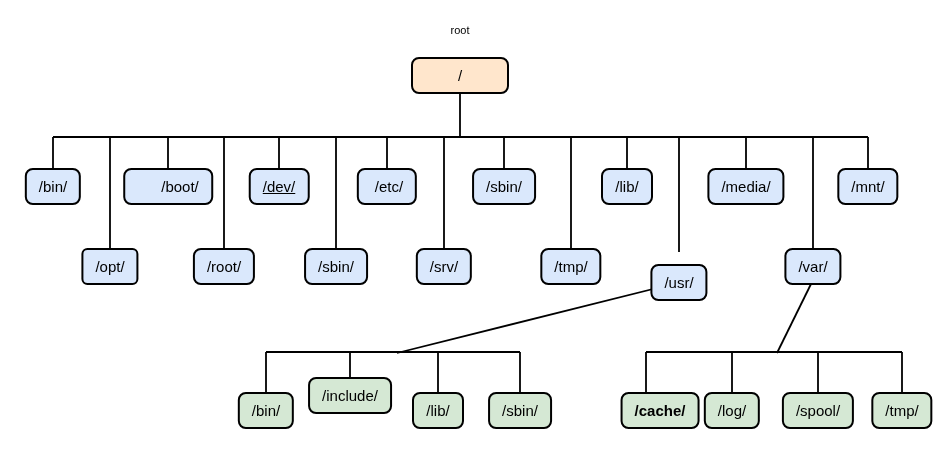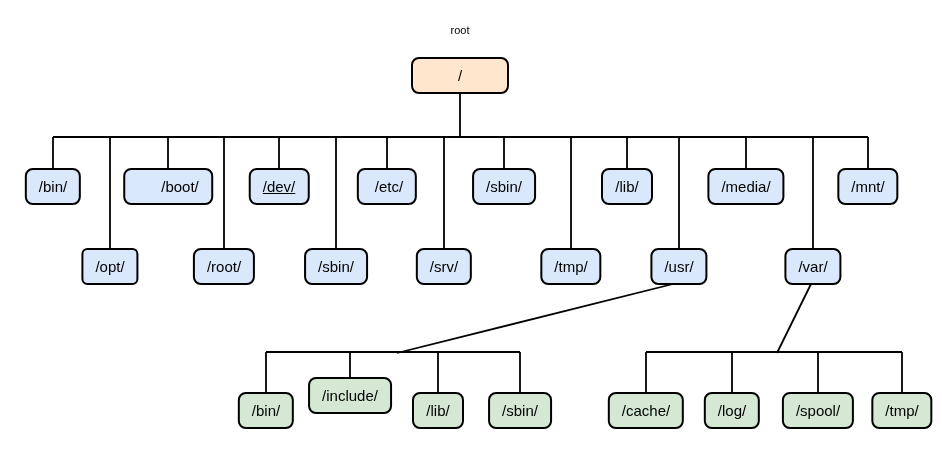--- a/index.html
+++ b/index.html
@@ -86,24 +86,24 @@
       <div class="node dir" style="left: 387px; top: 168px; padding-left: 16px;">/etc/</div>
       <div class="node dir" style="left: 504px; top: 168px;">/sbin/</div>
       <div class="node dir" style="left: 627px; top: 168px;">/lib/</div>
       <div class="node dir" style="left: 746px; top: 168px;">/media/</div>
       <div class="node dir" style="left: 868px; top: 168px;">/mnt/</div>
       <div class="node dir" style="left: 110px; top: 248px; border-radius: 6px;">/opt/</div>
       <div class="node dir" style="left: 224px; top: 248px;">/root/</div>
       <div class="node dir" style="left: 336px; top: 248px;">/sbin/</div>
       <div class="node dir" style="left: 444px; top: 248px;">/srv/</div>
       <div class="node dir" style="left: 571px; top: 248px;">/tmp/</div>
-      <div class="node dir" style="left: 679px; top: 248px;">/usr/</div>
+      <div class="node dir" style="left: 679px; top: 264px;">/usr/</div>
       <div class="node dir" style="left: 813px; top: 248px;">/var/</div>
       <div class="node sub" style="left: 266px; top: 392px;">/bin/</div>
       <div class="node sub" style="left: 350px; top: 377px;">/include/</div>
       <div class="node sub" style="left: 438px; top: 392px;">/lib/</div>
       <div class="node sub" style="left: 520px; top: 392px;">/sbin/</div>
-      <div class="node sub" style="left: 646px; top: 392px;">/cache/</div>
+      <div class="node sub" style="left: 660px; top: 392px; font-weight: bold;">/cache/</div>
       <div class="node sub" style="left: 732px; top: 392px;">/log/</div>
       <div class="node sub" style="left: 818px; top: 392px;">/spool/</div>
       <div class="node sub" style="left: 902px; top: 392px;">/tmp/</div>
     </div>
 </div>
 
 </body></html>

